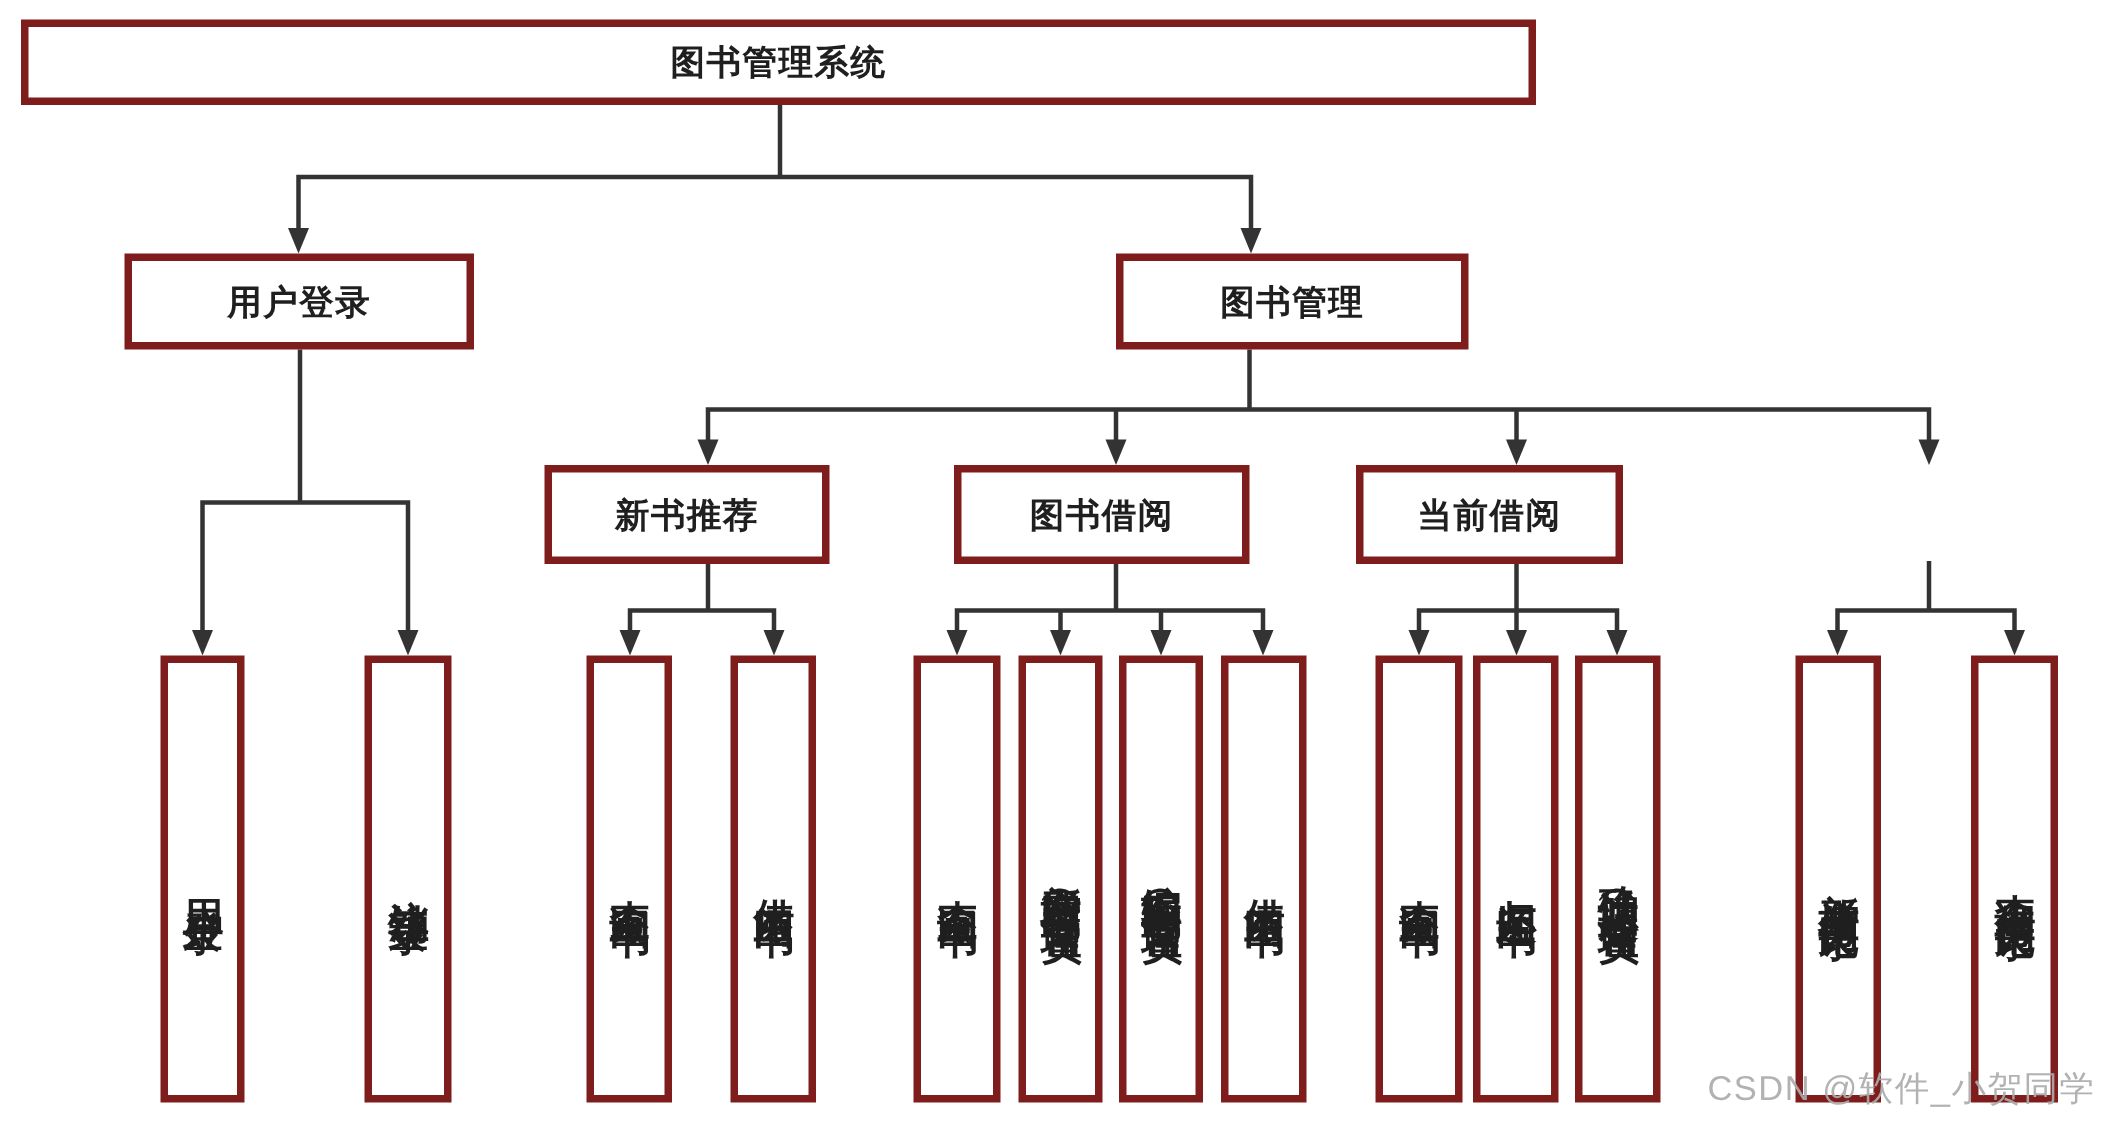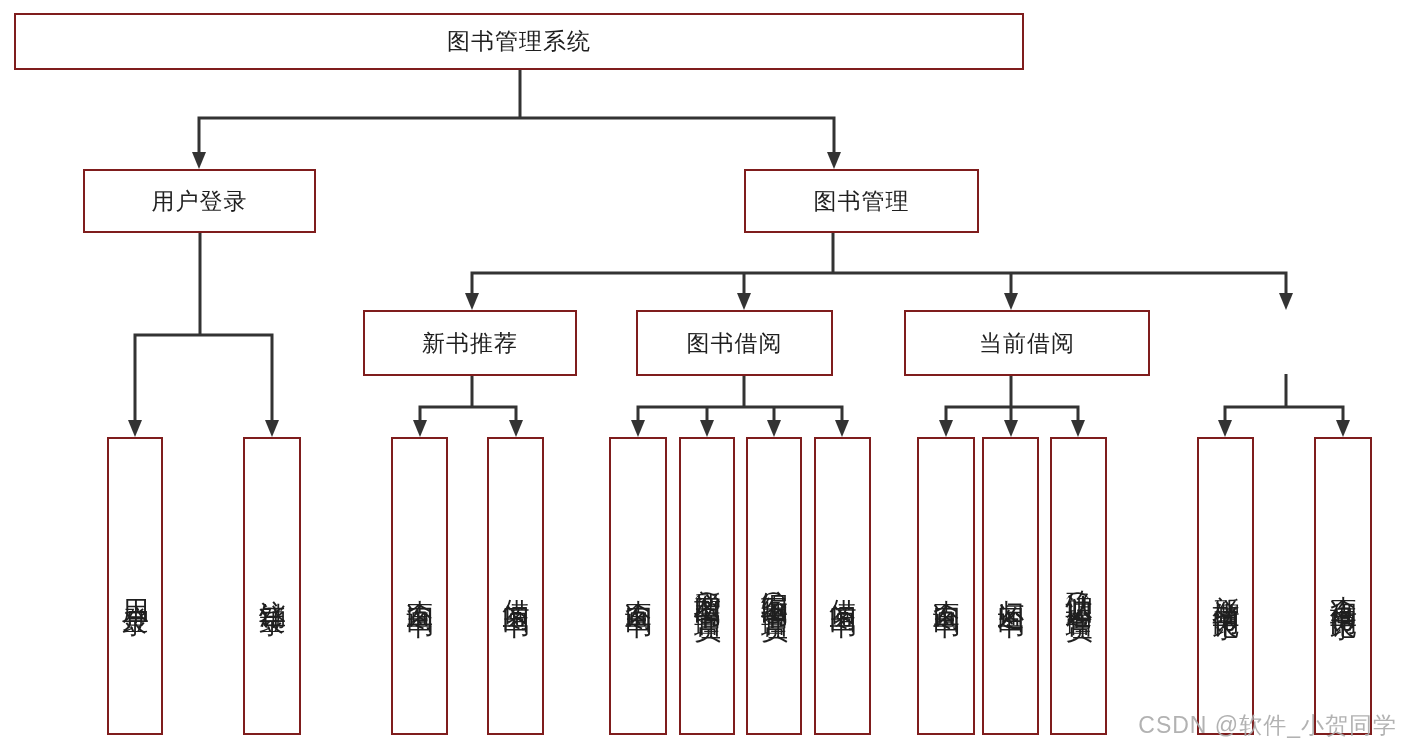--- a/index.html
+++ b/index.html
@@ -21,29 +21,30 @@
   }
   svg.connectors path {
     stroke: #333333; stroke-width: 3; fill: none;
   }
   svg.connectors polygon {
     fill: #333333; stroke: none;
   }
   .node {
     position: absolute;
     box-sizing: border-box;
-    border: 2px solid #7f1d1d;
+    border: 5px solid #7f1d1d;
     background: #ffffff;
     display: flex;
     align-items: center;
     justify-content: center;
     color: #1f1f1f;
     font-size: 23px;
     letter-spacing: 1px;
     white-space: nowrap;
+    font-weight: bold;
   }
   .node.v span {
     writing-mode: vertical-rl;
     text-orientation: mixed;
     font-size: 27px;
     letter-spacing: 4px;
     line-height: 1;
   }
   .watermark {
     position: absolute;
@@ -126,27 +127,27 @@
     <span>图书管理系统</span>
   </div>
 
   <div class="node" style="left:83px; top:169px; width:233px; height:64px;">
     <span>用户登录</span>
   </div>
   <div class="node" style="left:744px; top:169px; width:235px; height:64px;text-align:center;">
     <span>图书管理</span>
   </div>
 
-  <div class="node" style="left:363px; top:310px; width:214px; height:66px;">
+  <div class="node" style="left:363px; top:310px; width:190px; height:66px;">
     <span>新书推荐</span>
   </div>
   <div class="node" style="left:636px; top:310px; width:197px; height:66px;">
     <span>图书借阅</span>
   </div>
-  <div class="node" style="left:904px; top:310px; width:246px; height:66px;">
+  <div class="node" style="left:904px; top:310px; width:178px; height:66px;">
     <span>当前借阅</span>
   </div>
 
   <div class="node v" style="left:107px; top:437px; width:56px; height:298px;">
     <span>用户登录</span>
   </div>
   <div class="node v" style="left:243px; top:437px; width:58px; height:298px;">
     <span>注销登录</span>
   </div>
 

